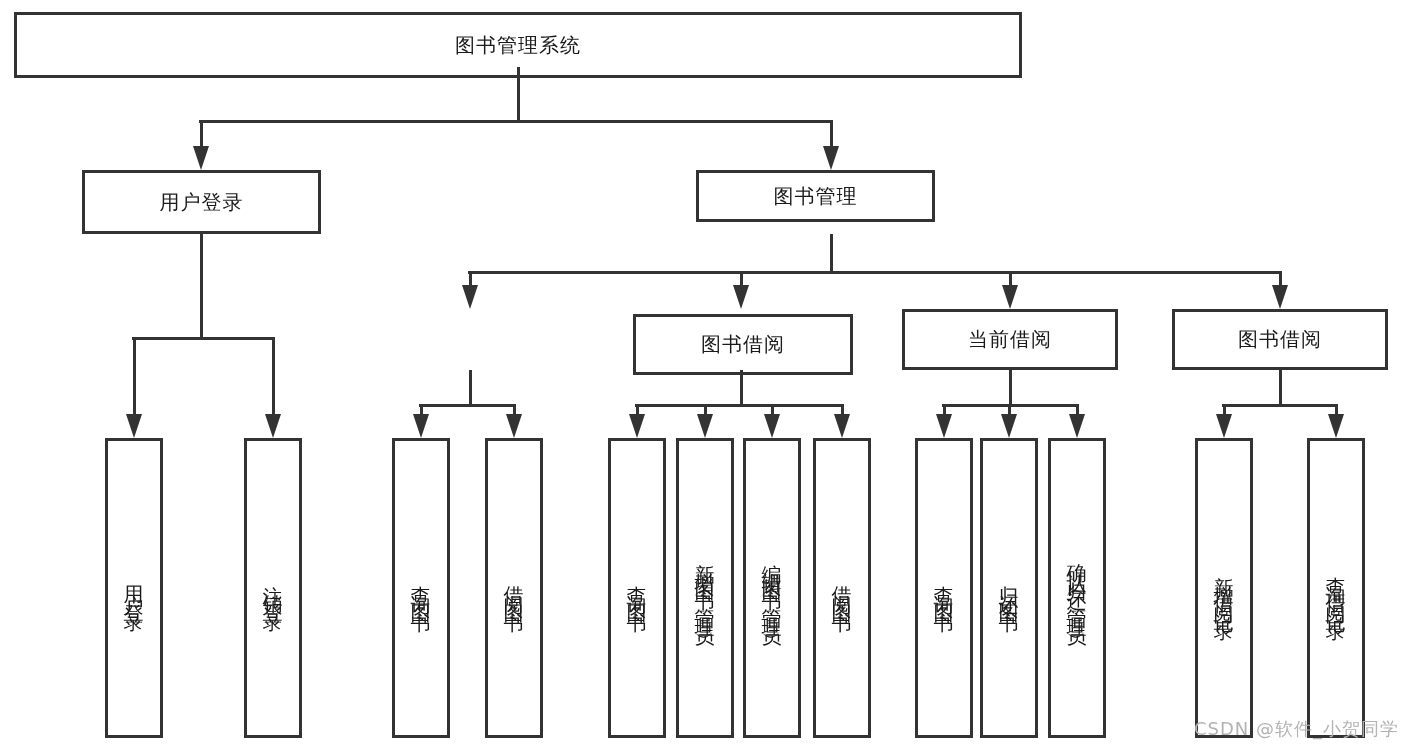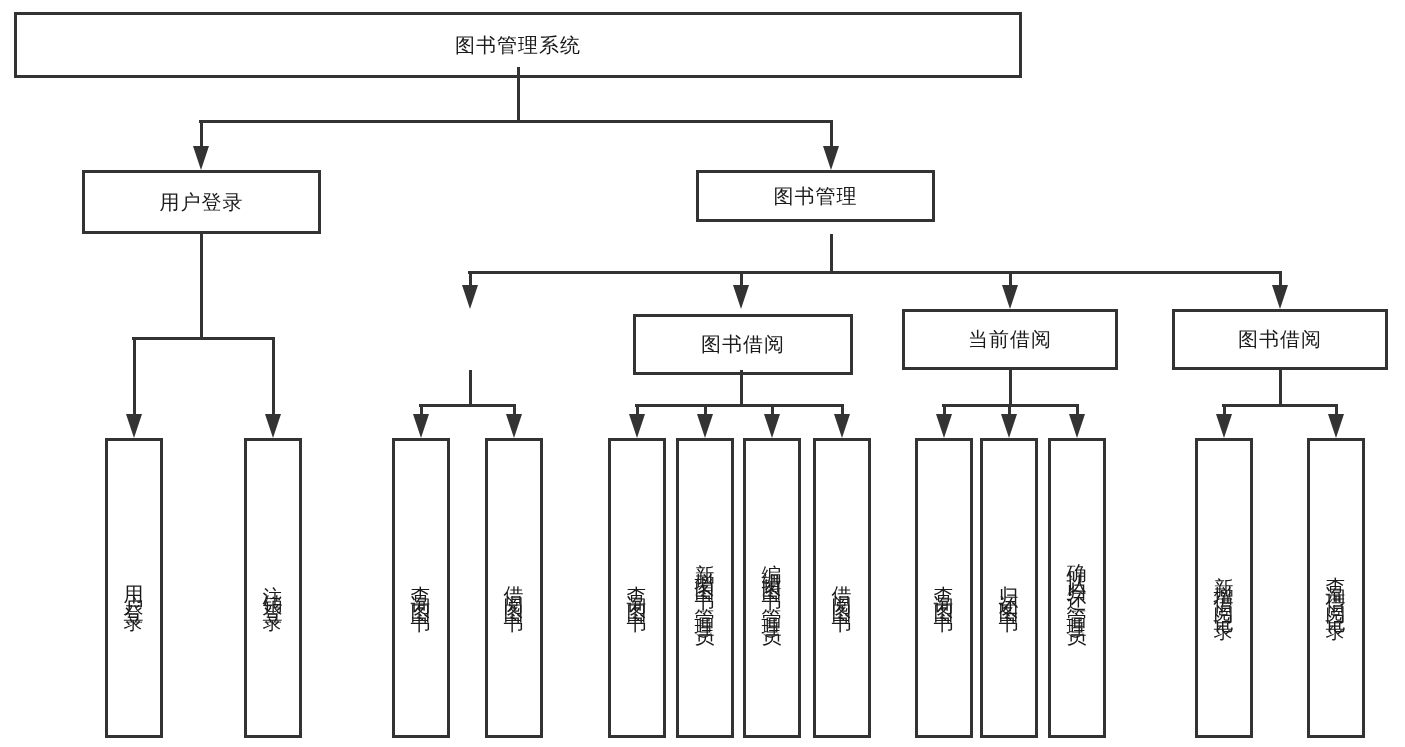--- a/index.html
+++ b/index.html
@@ -136,14 +136,15 @@
   <div class="vline" style="left:1076px;top:404px;height:10px"></div>
   <div class="arrow" style="left:1069px;top:414px"></div>
 
   <div class="vline" style="left:1279px;top:370px;height:34px"></div>
   <div class="hline" style="left:1222px;top:404px;width:116px"></div>
   <div class="vline" style="left:1223px;top:404px;height:10px"></div>
   <div class="arrow" style="left:1216px;top:414px"></div>
   <div class="vline" style="left:1335px;top:404px;height:10px"></div>
   <div class="arrow" style="left:1328px;top:414px"></div>
 
+  <div class="watermark">CSDN @软件_小贺同学</div>
 
 </div>
 
 </body></html>

